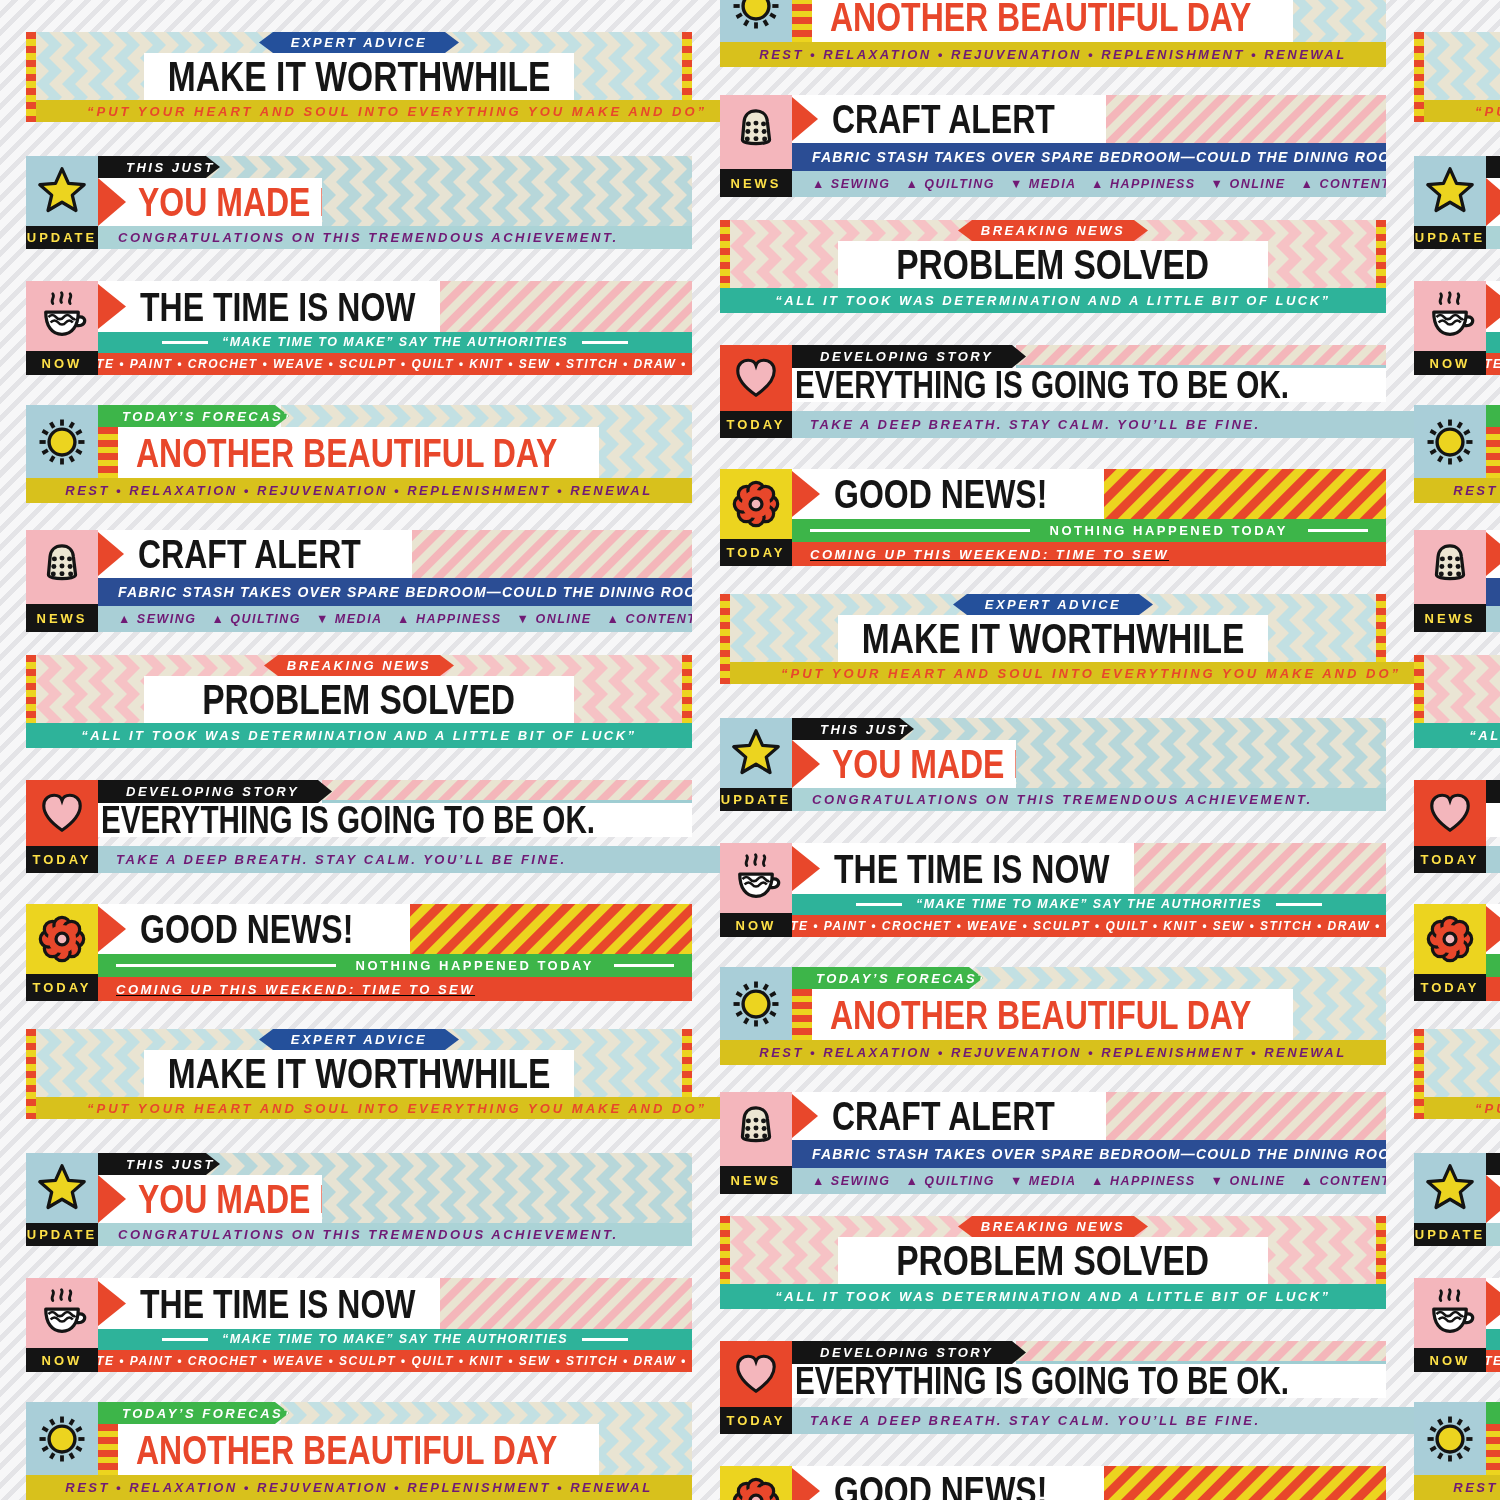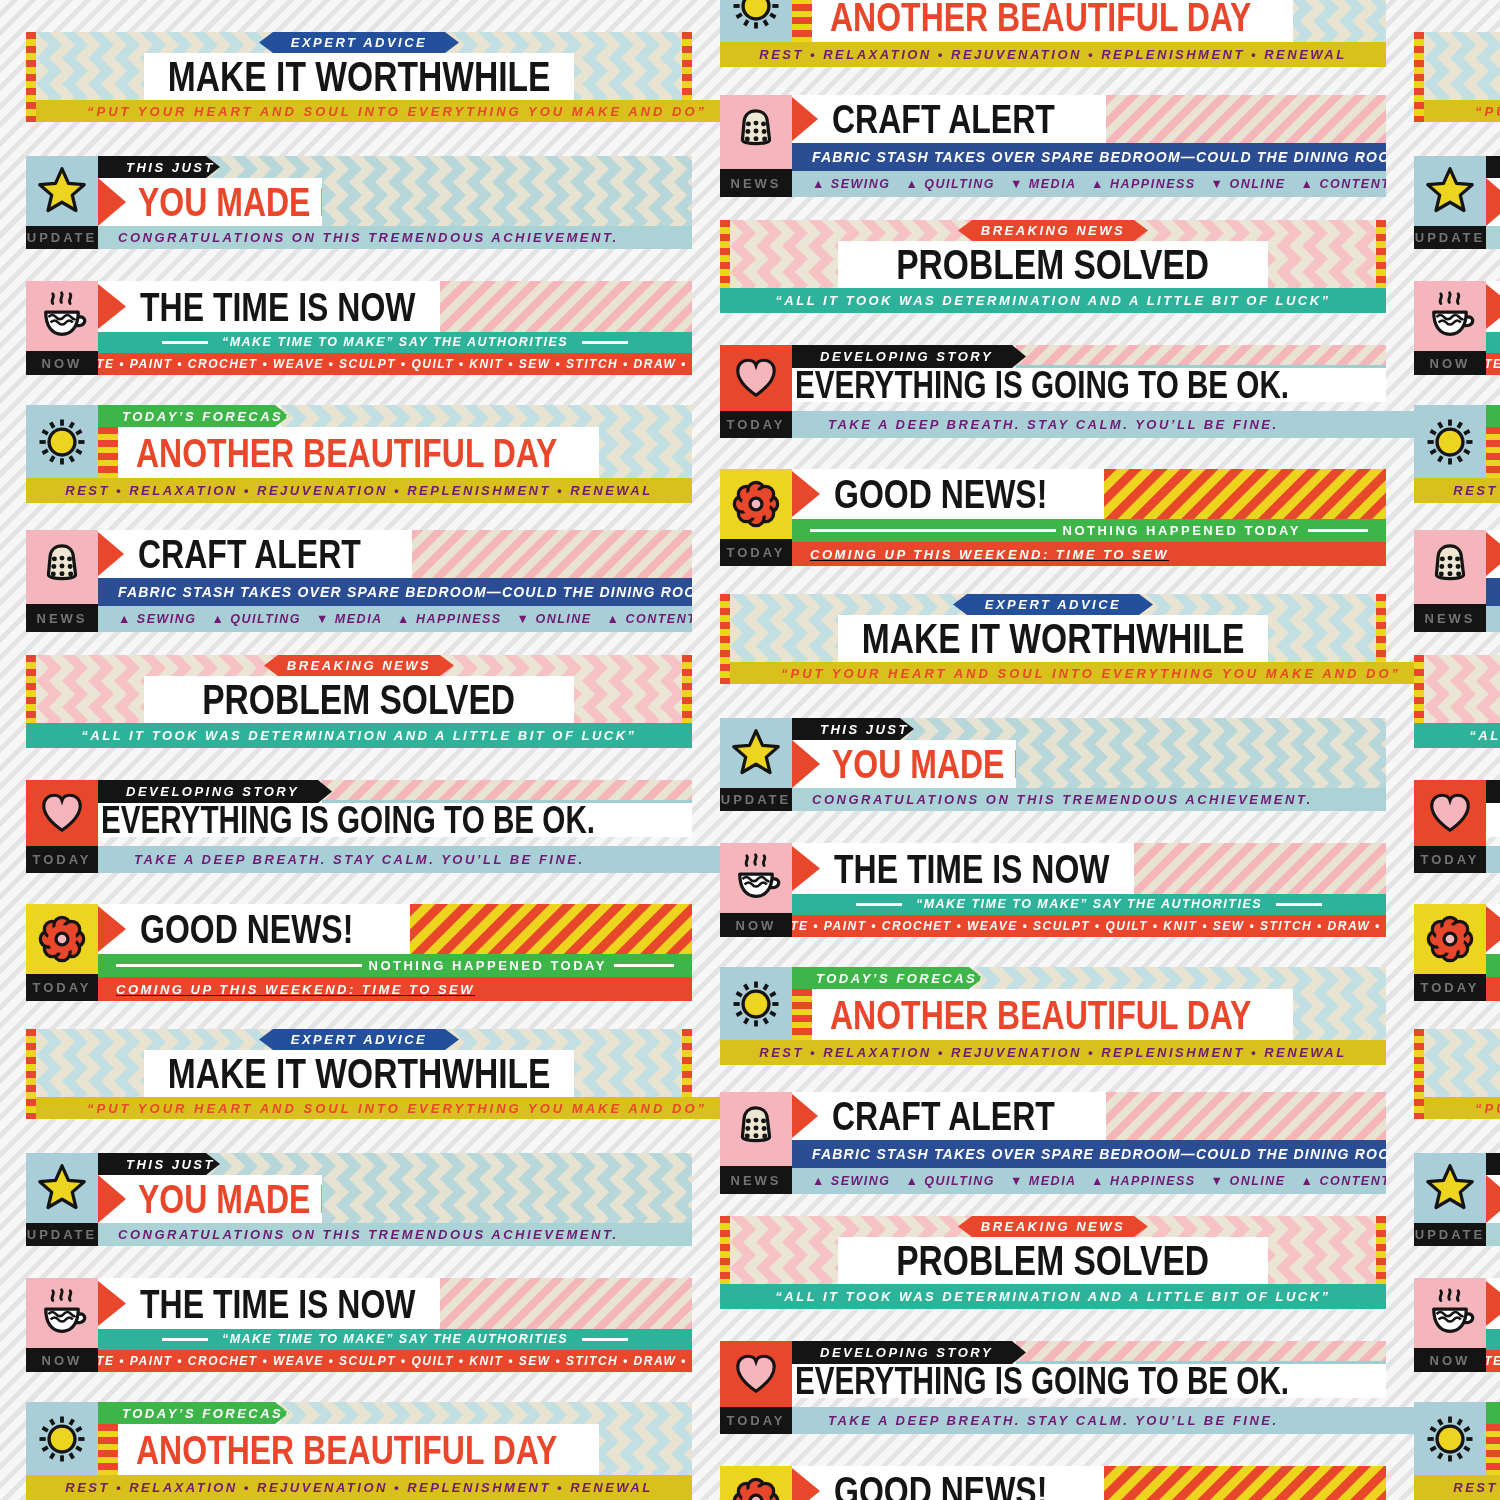--- a/index.html
+++ b/index.html
@@ -8,21 +8,21 @@
   .banner{position:absolute;width:666px;font-family:"Liberation Sans","DejaVu Sans",sans-serif;}
   .abs{position:absolute;overflow:hidden;}
   .fx{display:flex;align-items:center;}
   .fc{display:flex;align-items:center;justify-content:center;}
   .big{font-weight:700;line-height:1;color:#151515;transform:scaleX(.8);white-space:nowrap;}
   .bigc{transform-origin:center center;}
   .bigl{transform-origin:left center;}
   .red{color:#e8472b;}
   .s42{font-size:42px;}.s40{font-size:40px;}.s38{font-size:38px;transform:scaleX(.78);}
   .tag{font-style:italic;font-weight:700;font-size:13px;line-height:1;color:#fff;letter-spacing:2.5px;white-space:nowrap;}
-  .lbl{font-weight:700;font-size:13px;line-height:1;color:#737373;letter-spacing:3px;white-space:nowrap;}
+  .lbl{font-weight:700;font-size:13px;line-height:1;color:#fde047;letter-spacing:3px;white-space:nowrap;}
   .subd{font-style:italic;font-weight:700;font-size:13px;line-height:1;color:#701a75;letter-spacing:2.5px;white-space:nowrap;}
   .subw{font-style:italic;font-weight:700;font-size:13px;line-height:1;color:#fff;letter-spacing:2.5px;white-space:nowrap;}
   .subr{font-style:italic;font-weight:700;font-size:13px;line-height:1;color:#e8472b;letter-spacing:3px;white-space:nowrap;}
   .fs12{font-size:12px;letter-spacing:1.5px;}
   .fs125{font-size:12.5px;letter-spacing:1.5px;}
   .fs14{font-size:14px;letter-spacing:1.2px;}
   .pre{white-space:pre;}
   .dash{height:3px;background:#fff;flex:0 0 auto;}
   .edge{background:repeating-linear-gradient(180deg,#e8472b 0 7px,#ecd41f 7px 14px);}
   .arrow{background:#e8472b;clip-path:polygon(0 0,100% 50%,0 100%);z-index:3;}
@@ -80,29 +80,29 @@
   .F-white{left:118px;top:21px;width:430px;height:47px;background:#fff;z-index:1;}
   .F-sub{left:0;top:68px;width:666px;height:25px;background:#2eb39a;text-align:right;}
   
   .G{height:93px;}
   .G-icon{left:0;top:0;width:72px;height:66px;background:#e8472b;}
   .G-lbl{left:0;top:66px;width:72px;height:27px;background:#141414;}
   .G-patch{left:296px;top:0;width:370px;height:20px;}
   .G-line{left:296px;top:20px;width:370px;height:3px;background:#9fcdd2;}
   .G-flag{left:72px;top:0;width:234px;height:23px;background:#141414;}
   .G-white{left:72px;top:23px;width:594px;height:34px;background:#fff;z-index:2;padding-left:3px;box-sizing:border-box;}
-  .G-sub{left:72px;top:66px;width:657px;height:27px;background:#a9cfd6;padding-left:36px;box-sizing:border-box;}
+  .G-sub{left:72px;top:66px;width:657px;height:27px;background:#a9cfd6;padding-left:18px;box-sizing:border-box;}
   
   .H{height:97px;}
   .H-icon{left:0;top:0;width:72px;height:70px;background:#ecd41f;}
   .H-lbl{left:0;top:70px;width:72px;height:27px;background:#141414;}
   .H-white{left:72px;top:0;width:312px;height:50px;background:#fff;padding-left:42px;box-sizing:border-box;z-index:2;}
   .H-arrow{left:72px;top:2px;width:28px;height:46px;}
   .H-patch{left:384px;top:0;width:282px;height:50px;}
-  .H-green{left:72px;top:50px;width:594px;height:23px;background:#3db549;padding:0 18px;box-sizing:border-box;gap:7px;}
+  .H-green{left:72px;top:50px;width:594px;height:23px;background:#3db549;padding:0 18px;box-sizing:border-box;gap:20px;}
   .H-red{left:72px;top:73px;width:594px;height:24px;background:#e8472b;padding-left:18px;box-sizing:border-box;text-decoration:underline;}
   .grow{flex:1 1 auto;}
 </style>
 </head>
 <body>
 
 <svg width="0" height="0" style="position:absolute" aria-hidden="true">
   <defs>
     <pattern id="chev-blue" width="26" height="26" patternUnits="userSpaceOnUse">
       <rect width="26" height="26" fill="#e9e4d2"></rect>

